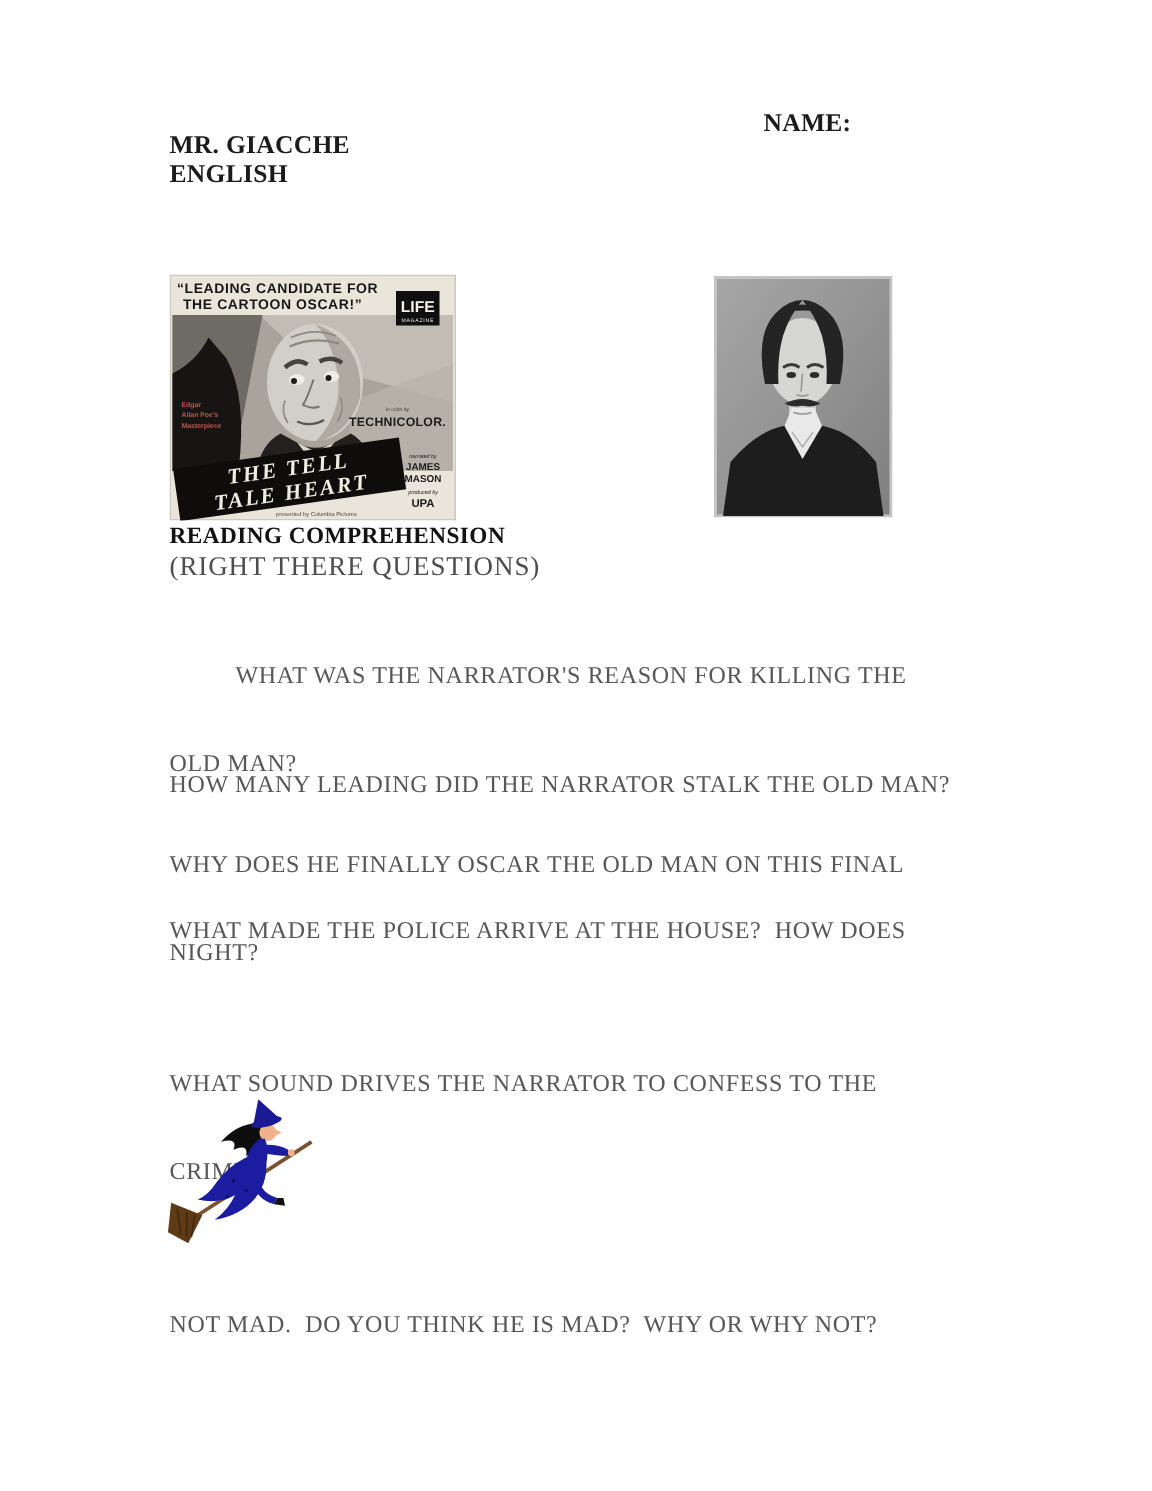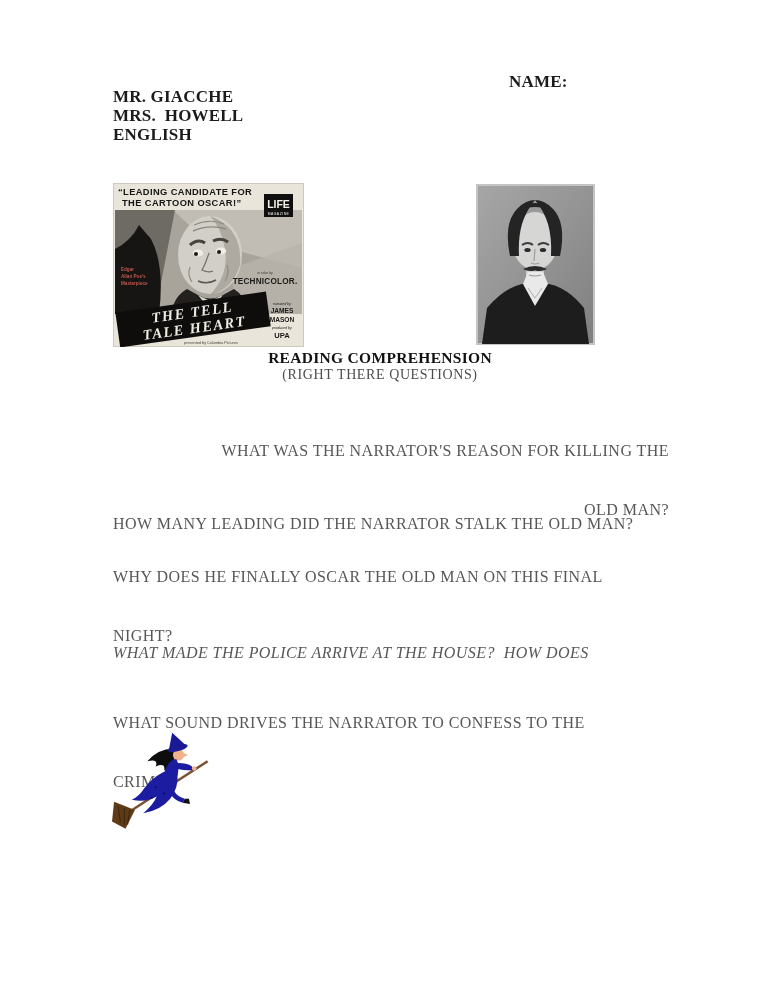--- a/index.html
+++ b/index.html
@@ -7,51 +7,50 @@
     position:relative;width:668px;height:994px;background:#ffffff;
     font-family:"Liberation Serif",serif;overflow:hidden;
   }
   .abs{position:absolute;}
   .hdr-line{
     font-weight:bold;font-size:17px;line-height:19px;color:#1b1b1b;
     letter-spacing:0.2px;white-space:pre;
   }
   .hdr{left:113px;top:87px;}
   .namepos{left:473px;top:72px;margin-left:36px;}
-  .center-col{left:113px;width:534px;text-align:center;}
+  .center-col{left:113px;width:534px;text-align:left;}
   .sec-title{font-weight:bold;font-size:15.5px;color:#121212;letter-spacing:0.3px;white-space:pre;}
-  .sec-sub{font-size:14px;color:#4d4d4d;letter-spacing:0.6px;white-space:pre;}
+  .sec-sub{font-size:18px;color:#4d4d4d;letter-spacing:0.6px;white-space:pre;}
   .underlined{text-decoration:underline;text-underline-offset:2px;}
   .q{
     left:113px;width:556px;font-size:16px;line-height:19.5px;color:#575757;
     letter-spacing:0.45px;white-space:pre-wrap;
   }
   .q .ind{padding-left:44px;}
   .poster-box{left:113px;top:183px;width:191px;height:164px;}
   .portrait-box{left:476px;top:184px;width:119px;height:161px;}
   .witch-box{left:112px;top:733px;width:104px;height:96px;}
   .sec1-title-pos{top:349px;}
   .sec1-sub-pos{top:367px;}
-  .q1-pos{top:402px;text-align:right;}
+  .q1-pos{top:402px;}
   .q2-pos{top:475px;}
   .q3-pos{top:528px;}
-  .q4-pos{top:604px;font-style:italic;}
+  .q4-pos{top:572px;}
   .q5-pos{top:674px;}
   .sec2-title-pos{top:817px;transform:translateX(-20px);}
   .infq-pos{top:835px;}
   svg{display:block;}
 </style>
 </head>
 <body>
 
 <div class="page">
 
   <div class="abs hdr">
     <div class="hdr-line">MR. GIACCHE</div>
-    <div class="hdr-line">MRS.  HOWELL</div>
     <div class="hdr-line">ENGLISH</div>
   </div>
   <div class="abs namepos hdr-line">NAME:</div>
 
   <div class="abs poster-box">
     <svg viewBox="0 0 191 164" width="191" height="164">
       <rect x="0.5" y="0.5" width="190" height="163" fill="#eae5da" stroke="#cfc9bb"></rect>
 
       <text x="5" y="12" font-family="Liberation Sans, sans-serif" font-weight="bold" font-size="9.3" fill="#161616" letter-spacing="0.4">“LEADING CANDIDATE FOR</text>
       <text x="9" y="23" font-family="Liberation Sans, sans-serif" font-weight="bold" font-size="9.3" fill="#161616" letter-spacing="0.4">THE CARTOON OSCAR!”</text>
@@ -204,15 +203,16 @@
         <circle cx="50" cy="58" r="1" fill="#0b0b5e"></circle>
         <circle cx="38" cy="62" r="1" fill="#0b0b5e"></circle>
 
         <path d="M56,58 Q60,65 68,67 L70,63 Q63,61 60,56 Z" fill="#1c1ca0"></path>
         <polygon points="68,67 75,68 74,63 70,63" fill="#111111"></polygon>
       </g>
     </svg>
   </div>
 
   <div class="abs q infq-pos">
+    <div>NOT MAD.  DO YOU THINK HE IS MAD?  WHY OR WHY NOT?</div>
   </div>
 
 </div>
 
 </body></html>

